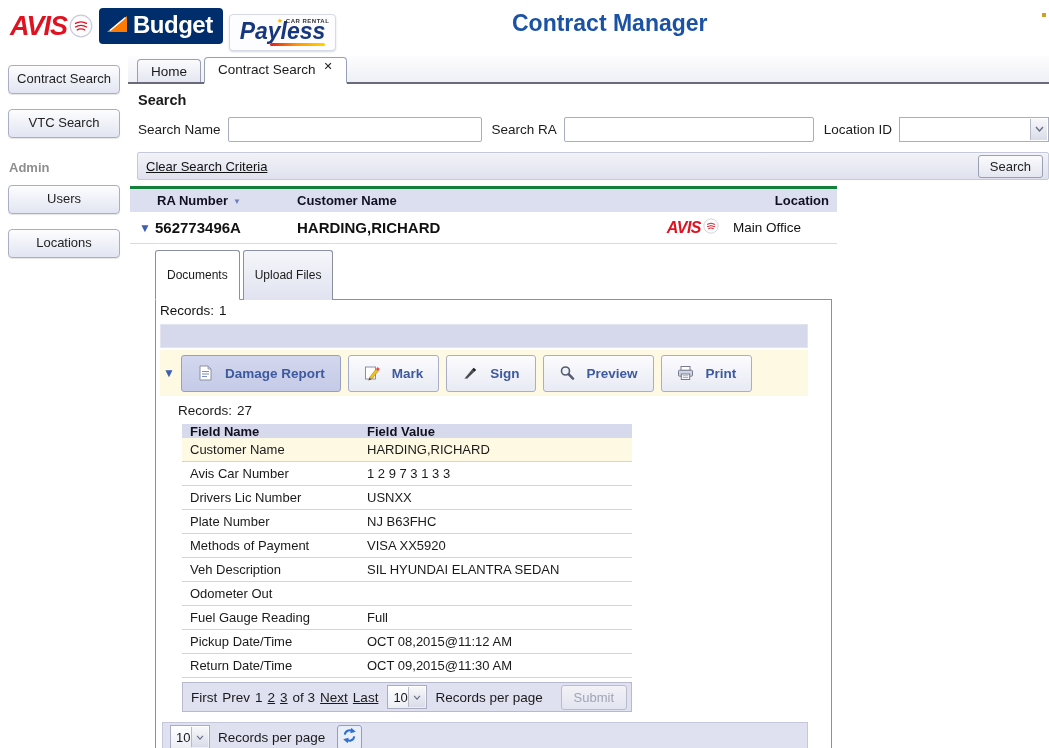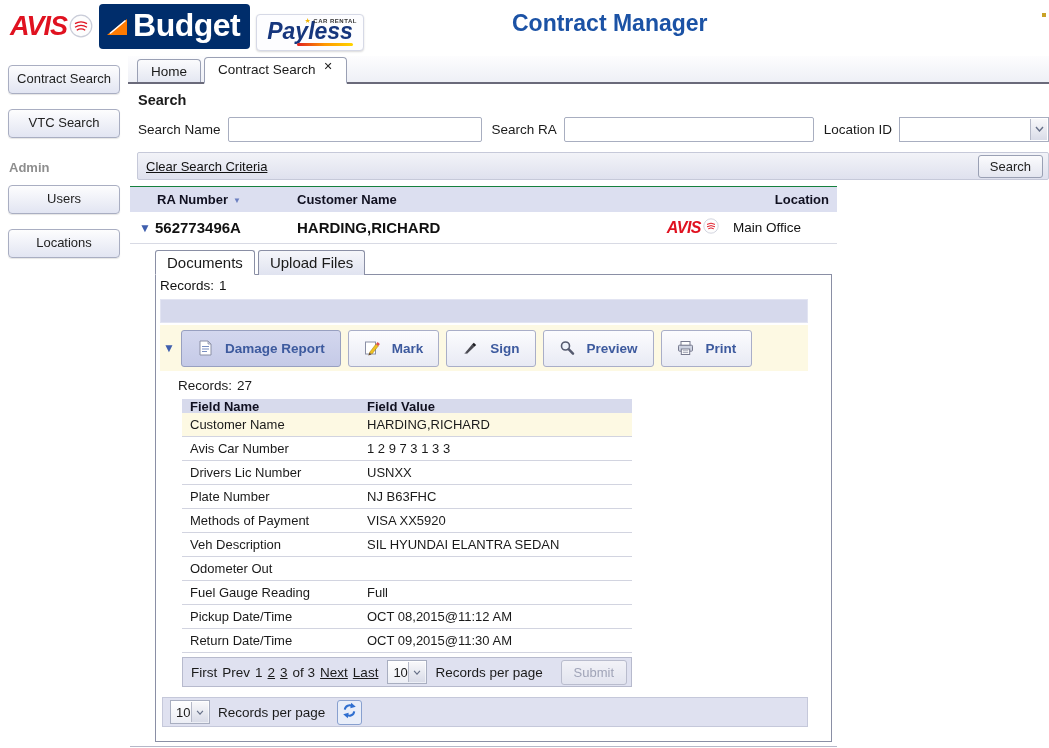--- a/index.html
+++ b/index.html
@@ -7,21 +7,21 @@
   .screen { width:1049px; height:748px; background:#fff; position:relative; overflow:hidden;
             font-size:13px; color:#1a1a1a; }
 
   
   .hdr { height:52px; display:flex; align-items:center; padding:0 10px; position:relative; background:#fff; }
   .brandbar { display:flex; align-items:center; gap:6px; }
   .avis-wrap { display:flex; align-items:center; gap:2px; }
   .avis-text { color:#e01220; font-weight:bold; font-style:italic; font-size:27px; letter-spacing:-1px; }
   .avis-badge svg { display:block; }
   .budget { background:#002d6b; border-radius:4px; padding:3px 10px 5px 7px; display:flex; align-items:center; gap:5px;
-            color:#fff; font-weight:bold; font-size:32px; letter-spacing:-.5px; }
+            color:#fff; font-weight:bold; font-size:24px; letter-spacing:-.5px; }
   .payless { background:#fdfdff; border:1px solid #d6d9e6; border-radius:4px; padding:3px 10px 5px 10px; position:relative;
              color:#16367d; font-weight:bold; font-style:italic; font-size:23px; box-shadow:0 1px 2px rgba(0,0,0,.15);margin-top:12px; }
   .pl-tag { position:absolute; top:2px; right:6px; font-size:6px; font-style:normal; font-weight:bold; color:#333; letter-spacing:.5px; }
   .pl-star { color:#f2b400; font-size:7px; }
   .pl-swoosh { position:absolute; bottom:4px; left:40px; right:10px; height:3px; border-radius:2px;
                background:linear-gradient(90deg,#e02020,#ff9900,#ffd400); }
   .title { position:absolute; left:512px; top:10px; font-size:23px; font-weight:bold; color:#1b52a5; }
   .corner-mark { position:absolute; right:3px; top:13px; width:4px; height:4px; background:#c9a227; }
 
   
@@ -58,40 +58,40 @@
   
   .action-bar { height:28px; margin:8px 0 0 9px; border:1px solid #c6c9d9; border-radius:2px;
                 background:linear-gradient(#f2f3f8,#dfe1ee); display:flex; align-items:center;
                 justify-content:space-between; padding:0 5px 0 8px; }
   .clear-link { color:#111; text-decoration:underline; cursor:pointer; font-size:13px; }
   .btn { background:linear-gradient(#fbfbfd,#e4e6f0); border:1px solid #9aa0b4; border-radius:3px;
          font-family:inherit; font-size:13px; color:#222; padding:3px 11px; cursor:pointer; }
 
   
   .grid { width:707px; margin:6px 0 0 2px; }
-  .grid-header { display:flex; align-items:center; height:26px; background:#dcdff0; border-top:1px solid #15803d;
+  .grid-header { display:flex; align-items:center; height:26px; background:#dcdff0; border-top:3px solid #15803d;
                  font-weight:bold; font-size:13px; color:#101020; }
   .col-ra { width:167px; padding-left:27px; cursor:pointer; }
   .sort { color:#6b7fc0; font-size:8px; margin-left:5px; position:relative; top:-1px; }
   .col-name { flex:1; cursor:pointer; }
   .col-loc { width:110px; text-align:right; padding-right:8px; cursor:pointer; }
   .grid-row { display:flex; align-items:center; height:32px; border-bottom:1px solid #d8dae4;
               font-weight:bold; font-size:15px; color:#111; cursor:pointer; }
   .cell-exp { width:16px; margin-left:9px; color:#3f5fae; font-size:12px; cursor:pointer; }
   .cell-ra { width:142px; }
   .cell-name { flex:1; }
   .cell-brand { margin-left:auto; display:flex; align-items:center; gap:2px; }
   .avis-mini { color:#e01220; font-weight:bold; font-style:italic; font-size:16px; letter-spacing:-.5px; }
   .cell-loc { width:118px; font-weight:normal; font-size:13.5px; padding-left:14px; }
 
   
   .detail-area { padding:6px 0 4px 25px; border-bottom:1px solid #b5b8c8; }
   .ptabs { display:flex; position:relative; z-index:2; margin-bottom:-1px; padding-left:0; }
-  .ptab { border:1px solid #8a8fa5; border-bottom:none; border-radius:3px 3px 0 0; padding:3px 11px;
-          background:linear-gradient(#f5f6fa,#e0e3f0); font-size:15px; margin-right:3px; cursor:pointer; }
+  .ptab { border:1px solid #8a8fa5; border-bottom:none; border-radius:3px 3px 0 0; padding:17px 11px;
+          background:linear-gradient(#f5f6fa,#e0e3f0); font-size:12px; margin-right:3px; cursor:pointer; }
   .ptab.active { background:#fff; border-bottom:1px solid #fff; }
   .panel { width:677px; height:468px; border:1px solid #8a8fa5; background:#fff; padding:3px 0 0 4px; }
   .records-line { font-size:13.5px; height:19px; color:#111; }
   .records-line .cnt { margin-left:5px; }
   .lav-bar { width:648px; height:24px; margin-top:2px; background:#d6d9ec; border:1px solid #e2e4f2; }
   .toolbar { width:648px; height:46px; margin-top:2px; background:#fdf9e3; display:flex; align-items:center; padding-left:3px; }
   .tb-exp { width:18px; color:#3f5fae; font-size:12px; cursor:pointer; }
   .tb-btn { display:flex; align-items:center; gap:12px; height:37px; padding:0 15px; margin-right:7px;
             background:linear-gradient(#fcfcfe,#e8eaf4); border:1px solid #a9aec8; border-radius:3px;
             font-family:inherit; font-weight:bold; font-size:13.5px; color:#3d5a9e; cursor:pointer; }

